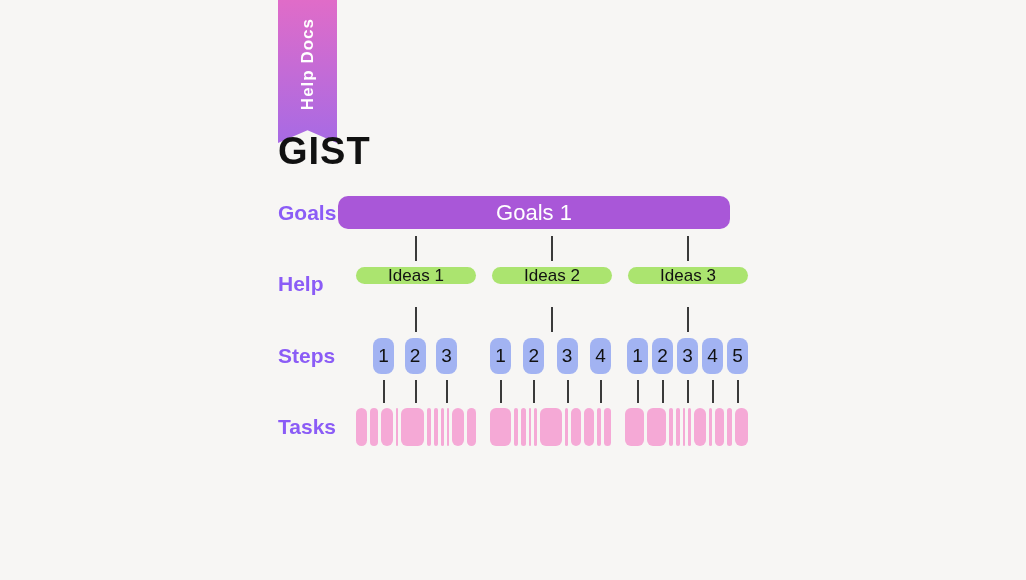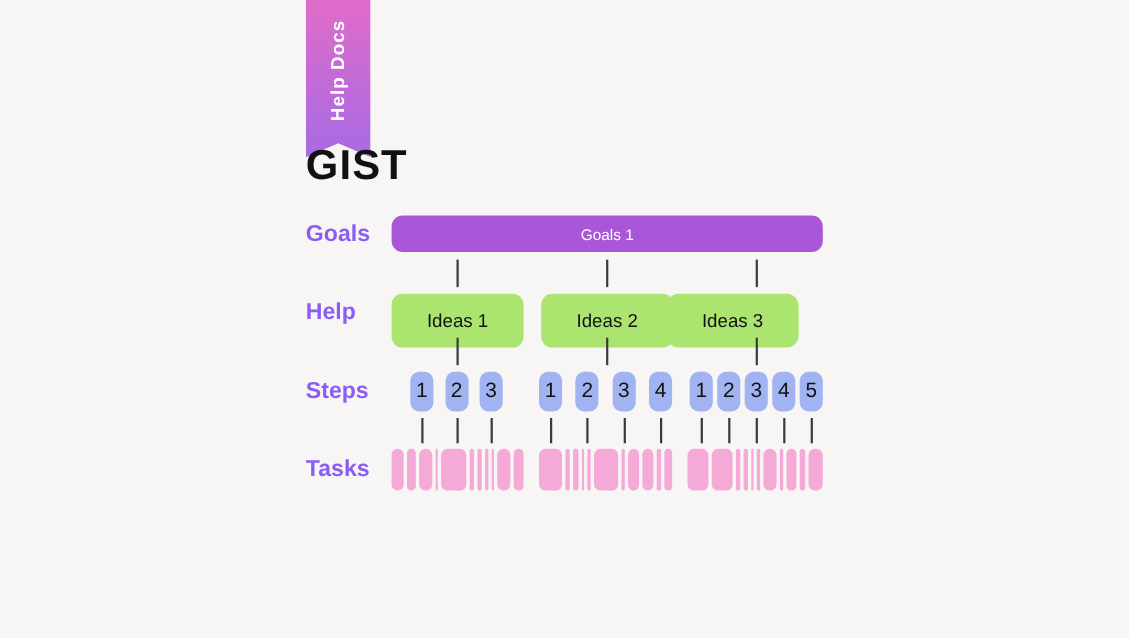--- a/index.html
+++ b/index.html
@@ -48,39 +48,39 @@
     font-size: 21px; font-weight: 700; color: #8b5cf6;
   }
   .label-goals { top: 196px; height: 33px; }
   .label-ideas { top: 267px; height: 33px; }
   .label-steps { top: 338px; height: 36px; }
   .label-tasks { top: 408px; height: 38px; }
 
   
   .goal-bar {
     position: absolute;
-    left: 356px; top: 196px; width: 392px; height: 33px;
+    left: 338px; top: 196px; width: 392px; height: 33px;
     background: var(--goal, #a957d8);
     border-radius: 10px;
-    color: #ffffff; font-size: 14px;
+    color: #ffffff; font-size: 22px;
     display: flex; align-items: center; justify-content: center;
   }
 
   
   .idea-bar {
     position: absolute;
-    top: 267px; width: 120px; height: 49px;
+    top: 267px; width: 120px; height: 17px;
     background: var(--idea, #abe46f);
     border-radius: 10px;
     color: #111111; font-size: 17px;
     display: flex; align-items: center; justify-content: center;
   }
   .idea-1 { left: 356px; }
   .idea-2 { left: 492px; }
-  .idea-3 { left: 606px; border-radius: 11px; }
+  .idea-3 { left: 628px; border-radius: 11px; }
 
   
   .steps-group {
     position: absolute;
     top: 338px; height: 36px;
     display: flex; justify-content: space-between;
   }
   .sg-1 { left: 373px; width: 84px; }
   .sg-2 { left: 490px; width: 121px; }
   .sg-3 { left: 627px; width: 121px; }

